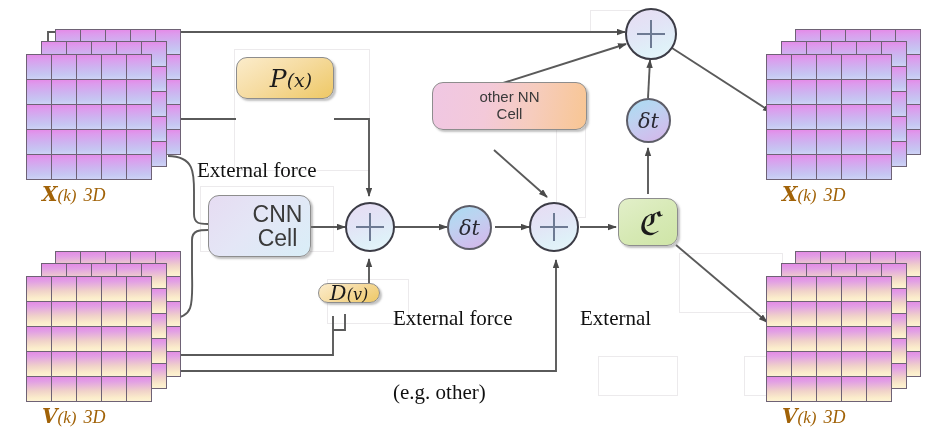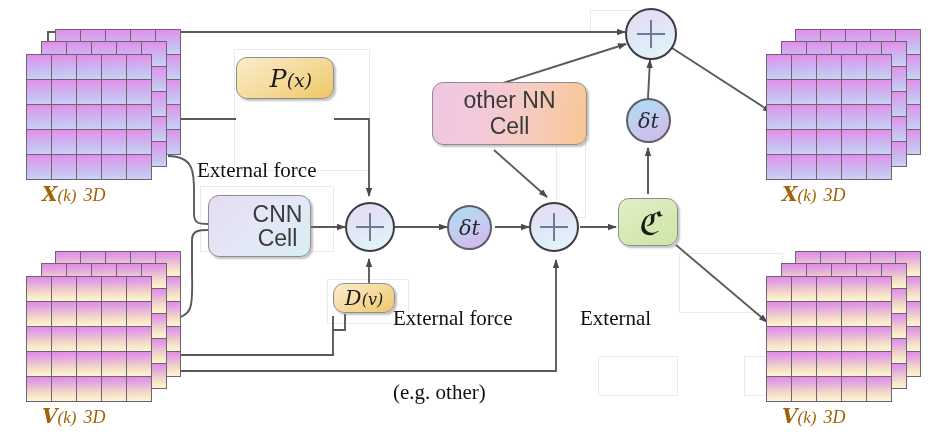--- a/index.html
+++ b/index.html
@@ -455,30 +455,30 @@
     </div>
   </div>
   <div class="stack-label" style="left:782px;top:404px;">
     <i class="scr">V</i><span class="sub">(k)</span><span class="d3">3D</span>
   </div>
 
   <div class="node n-p" style="left:236px;top:57px;width:98px;height:42px;">
     <span class="mtxt" style="font-size:25px;"><span>P</span><span style="font-size:19px;">(x)</span></span>
   </div>
 
-  <div class="node n-d" style="left:333px;top:283px;width:62px;height:30px;">
+  <div class="node n-d" style="left:318px;top:283px;width:62px;height:20px;">
     <span class="mtxt" style="font-size:21px;"><span>D</span><span style="font-size:16px;">(v)</span></span>
   </div>
 
   <div class="node n-cnn" style="left:208px;top:195px;width:103px;height:62px;flex-direction:column;font-size:23px;">
     <span>CNN</span>
     <span>Cell</span>
   </div>
 
-  <div class="node n-nn" style="left:432px;top:82px;width:155px;height:63px;flex-direction:column;font-size:23px;">
+  <div class="node n-nn" style="left:432px;top:82px;width:155px;height:48px;flex-direction:column;font-size:15px;">
     <span>other NN</span>
     <span>Cell</span>
   </div>
 
   <div class="node n-c" style="left:618px;top:198px;width:60px;height:48px;">
     <span class="mtxt" style="font-size:33px;font-family:'DejaVu Serif',serif;">ℭ</span>
   </div>
 
   <div class="circ c-plus" style="left:345px;top:202px;width:50px;height:50px;">
     <span class="plus-g"></span>

